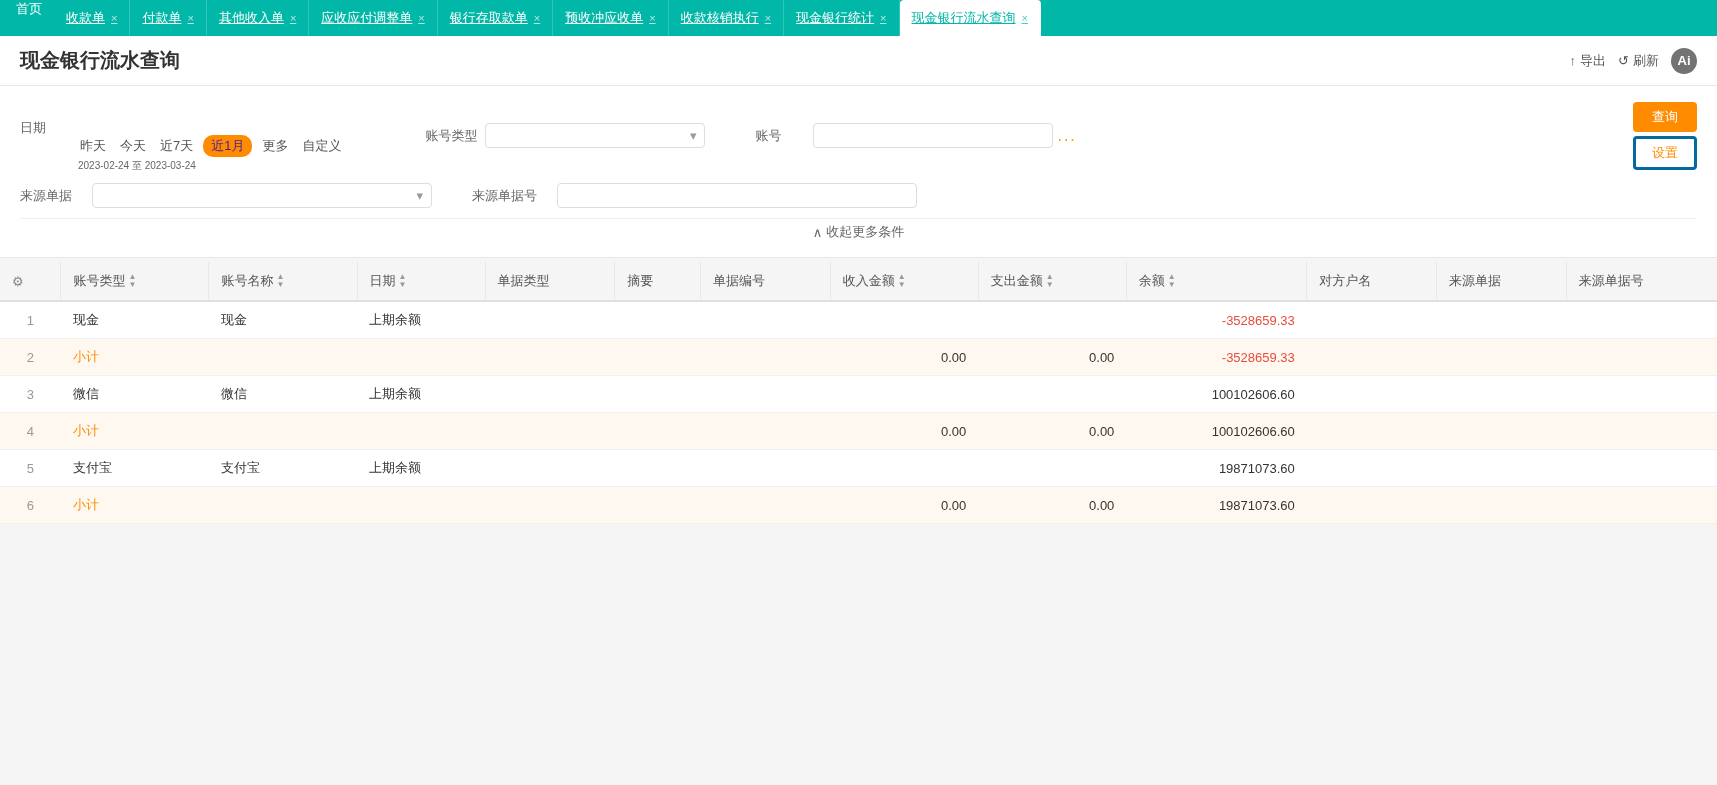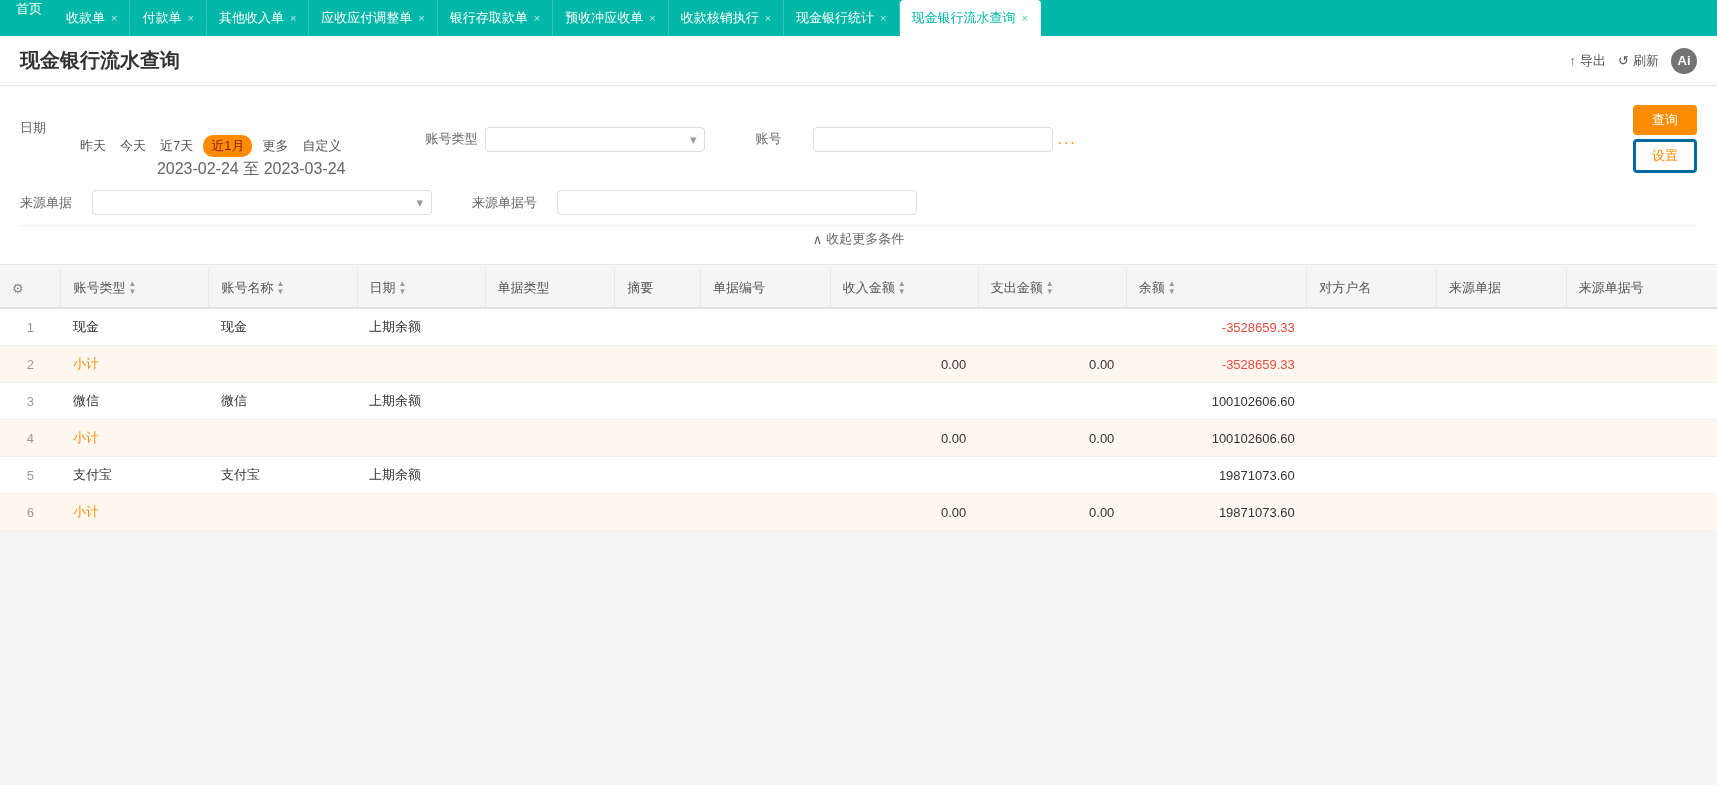--- a/index.html
+++ b/index.html
@@ -17,20 +17,21 @@
     .nav-item {
       display: flex;
       align-items: center;
       padding: 0 12px;
       height: 100%;
       color: #fff;
       font-size: 13px;
       cursor: pointer;
       white-space: nowrap;
       border-right: 1px solid rgba(255,255,255,0.2);
+      text-decoration: underline;
     }
     .nav-item:first-child { border-right: 1px solid rgba(255,255,255,0.2); }
     .nav-item.active {
       background: #fff;
       color: #00b7a8;
       border-radius: 4px 4px 0 0;
     }
     .nav-item .close-icon {
       margin-left: 6px;
       font-size: 11px;
@@ -94,29 +95,28 @@
       min-width: 50px;
     }
     .date-option {
       cursor: pointer;
       color: #555;
       font-size: 13px;
       padding: 2px 4px;
     }
     .date-option.active {
       background: #ff8c00;
-      color: #7f1d1d;
+      color: #4c1d95;
       border-radius: 10px;
       padding: 2px 8px;
     }
     .date-range {
-      font-size: 16px;
+      font-size: 10px;
       color: #666;
       margin-left: 4px;
-      text-align: right;
     }
     .filter-select {
       display: flex;
       align-items: center;
       border: 1px solid #ddd;
       border-radius: 4px;
       padding: 4px 8px;
       min-width: 200px;
       cursor: pointer;
       background: #fff;

